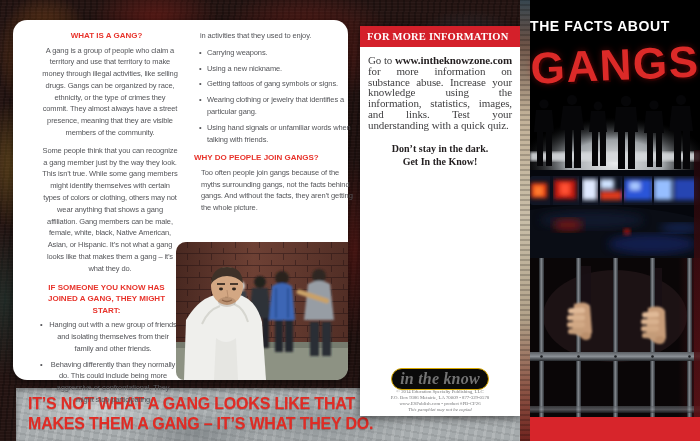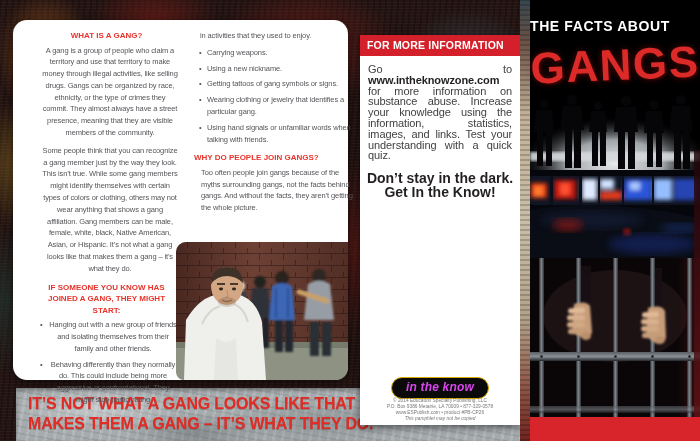--- a/index.html
+++ b/index.html
@@ -44,33 +44,33 @@
     letter-spacing:0;font-weight:700;}
   .card h4:first-child{margin-top:2px;}
   .card p{margin:0 0 6px 7px;}
   .bullet{position:relative;margin:0 0 4px 5px;padding-left:8px;}
   .bullet::before{content:"•";position:absolute;left:0;top:0;color:#55565a;}
   .cont{margin:2px 0 5px 6px;}
   .photo{position:absolute;right:0;bottom:0;width:172px;height:138px;
     border-radius:10px 0 12px 8px;overflow:hidden;z-index:2;}
   .photo svg{display:block;}
   
-  .info{position:absolute;left:360px;top:35px;width:160px;height:390px;background:#fff;
-    box-shadow:0 2px 8px rgba(0,0,0,.55);}
+  .info{position:absolute;left:360px;top:26px;width:160px;height:390px;background:#fff;
+    box-shadow:0 2px 8px rgba(0,0,0,.55);font-family:Liberation Serif, serif;}
   .info-bar{height:21px;line-height:21px;background:#d4202a;color:#fff;font-weight:700;
     font-size:10.5px;letter-spacing:.2px;padding-left:7px;}
   .info-body{margin:8px 8px 0;font-size:11px;line-height:10.8px;color:#414042;
     text-align:justify;letter-spacing:-.1px;}
   .info-body b{color:#231f20;}
-  .cta{margin-top:11px;text-align:center;font-weight:700;font-size:14px;
+  .cta{margin-top:11px;text-align:center;font-weight:700;font-size:10px;
     line-height:13.5px;color:#231f20;}
   .logo-pill{position:absolute;left:50%;bottom:26px;transform:translateX(-50%);
     width:96px;height:20px;background:#0a0a0a;border:1px solid #d8a900;border-radius:12px;
-    text-align:center;line-height:19px;font-style:italic;font-weight:800;font-size:12px;
-    letter-spacing:.2px;color:#d946ef;white-space:nowrap;}
+    text-align:center;line-height:19px;font-style:italic;font-weight:800;font-size:16px;
+    letter-spacing:.2px;color:#737373;white-space:nowrap;}
   .fineprint{position:absolute;left:0;right:0;bottom:3px;text-align:center;
     font-size:4.8px;line-height:5.9px;color:#77787a;letter-spacing:0;}
   .fineprint .it{font-style:italic;}
   
   .fold-strip{position:absolute;left:520px;top:0;width:10px;height:441px;
     background:linear-gradient(#37464f 0%,#6d5347 10%,#c2b198 26%,#c9bea8 50%,
       #b2a28a 72%,#8c5546 88%,#70241f 100%);
     background-blend-mode:normal;}
   .fold-strip::after{content:"";position:absolute;inset:0;
     background:repeating-linear-gradient(0deg, rgba(0,0,0,.18) 0 2px, transparent 2px 5px);}

